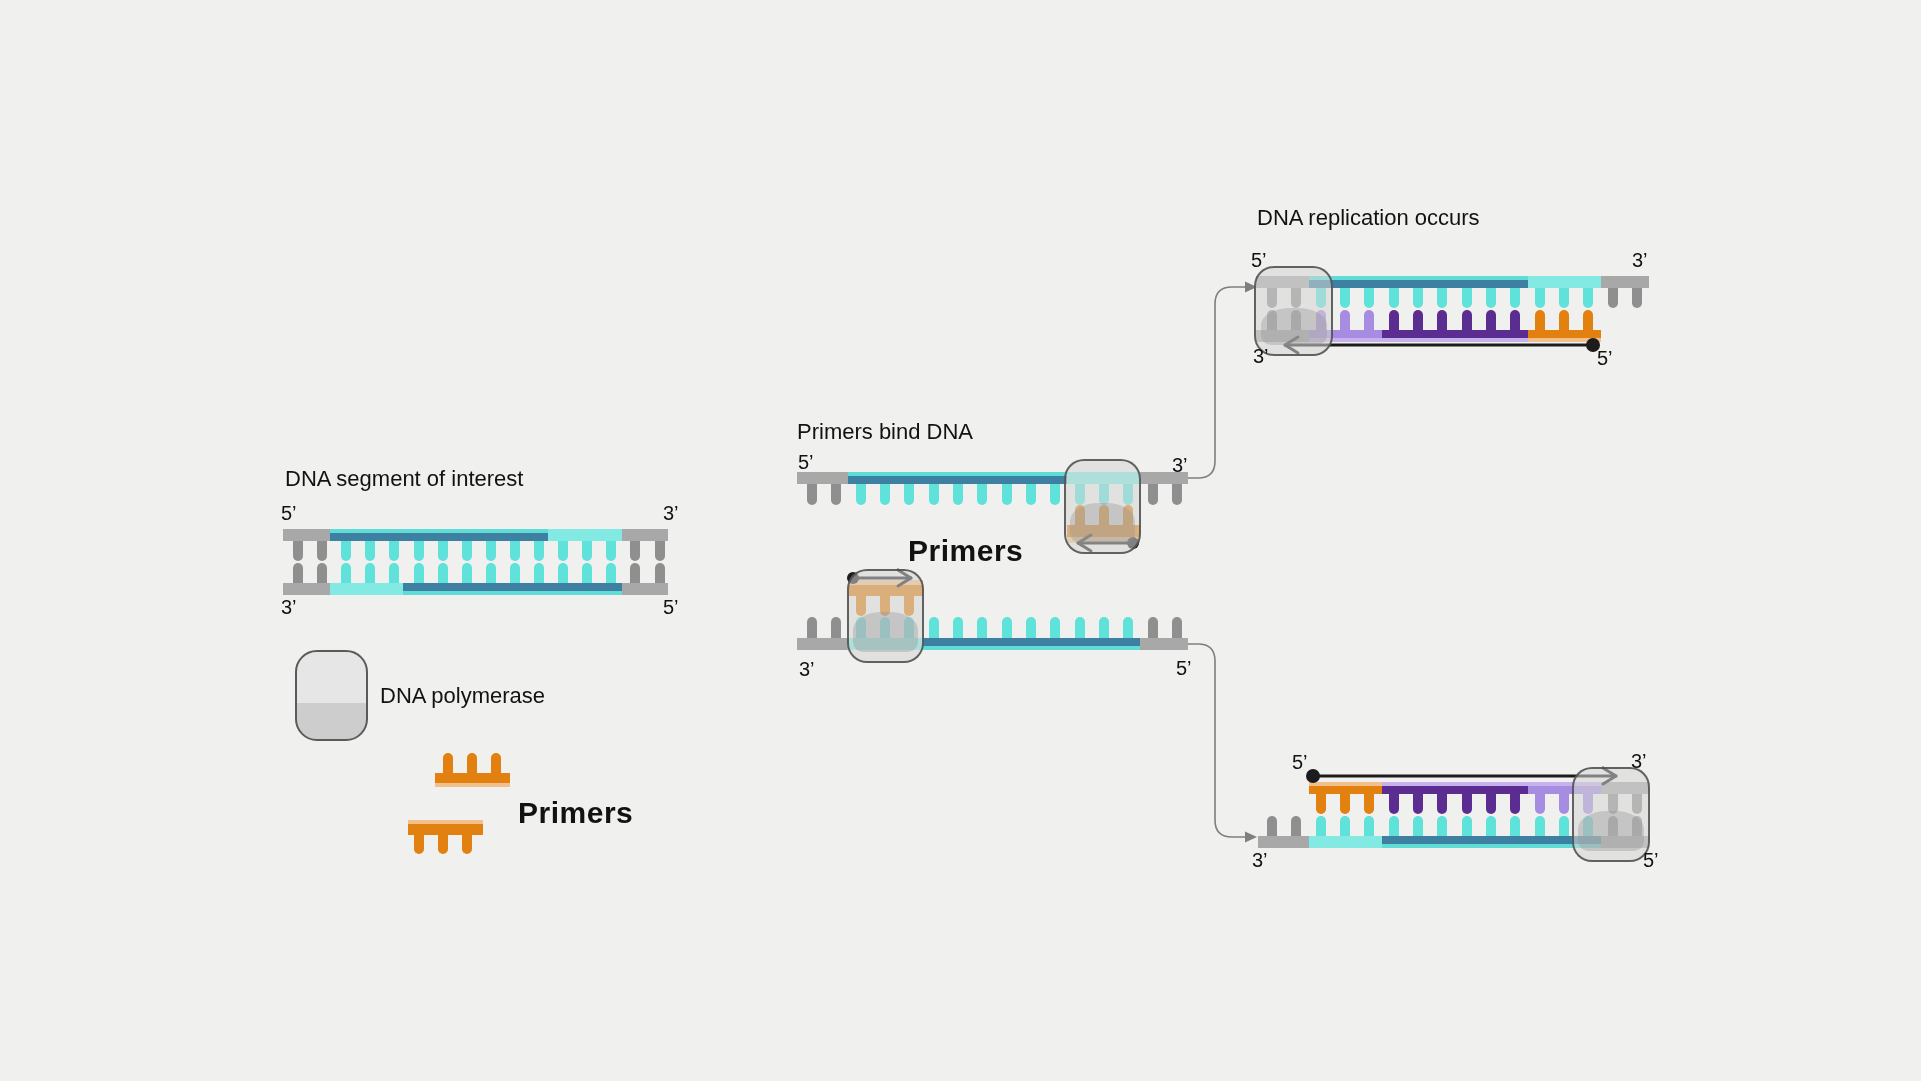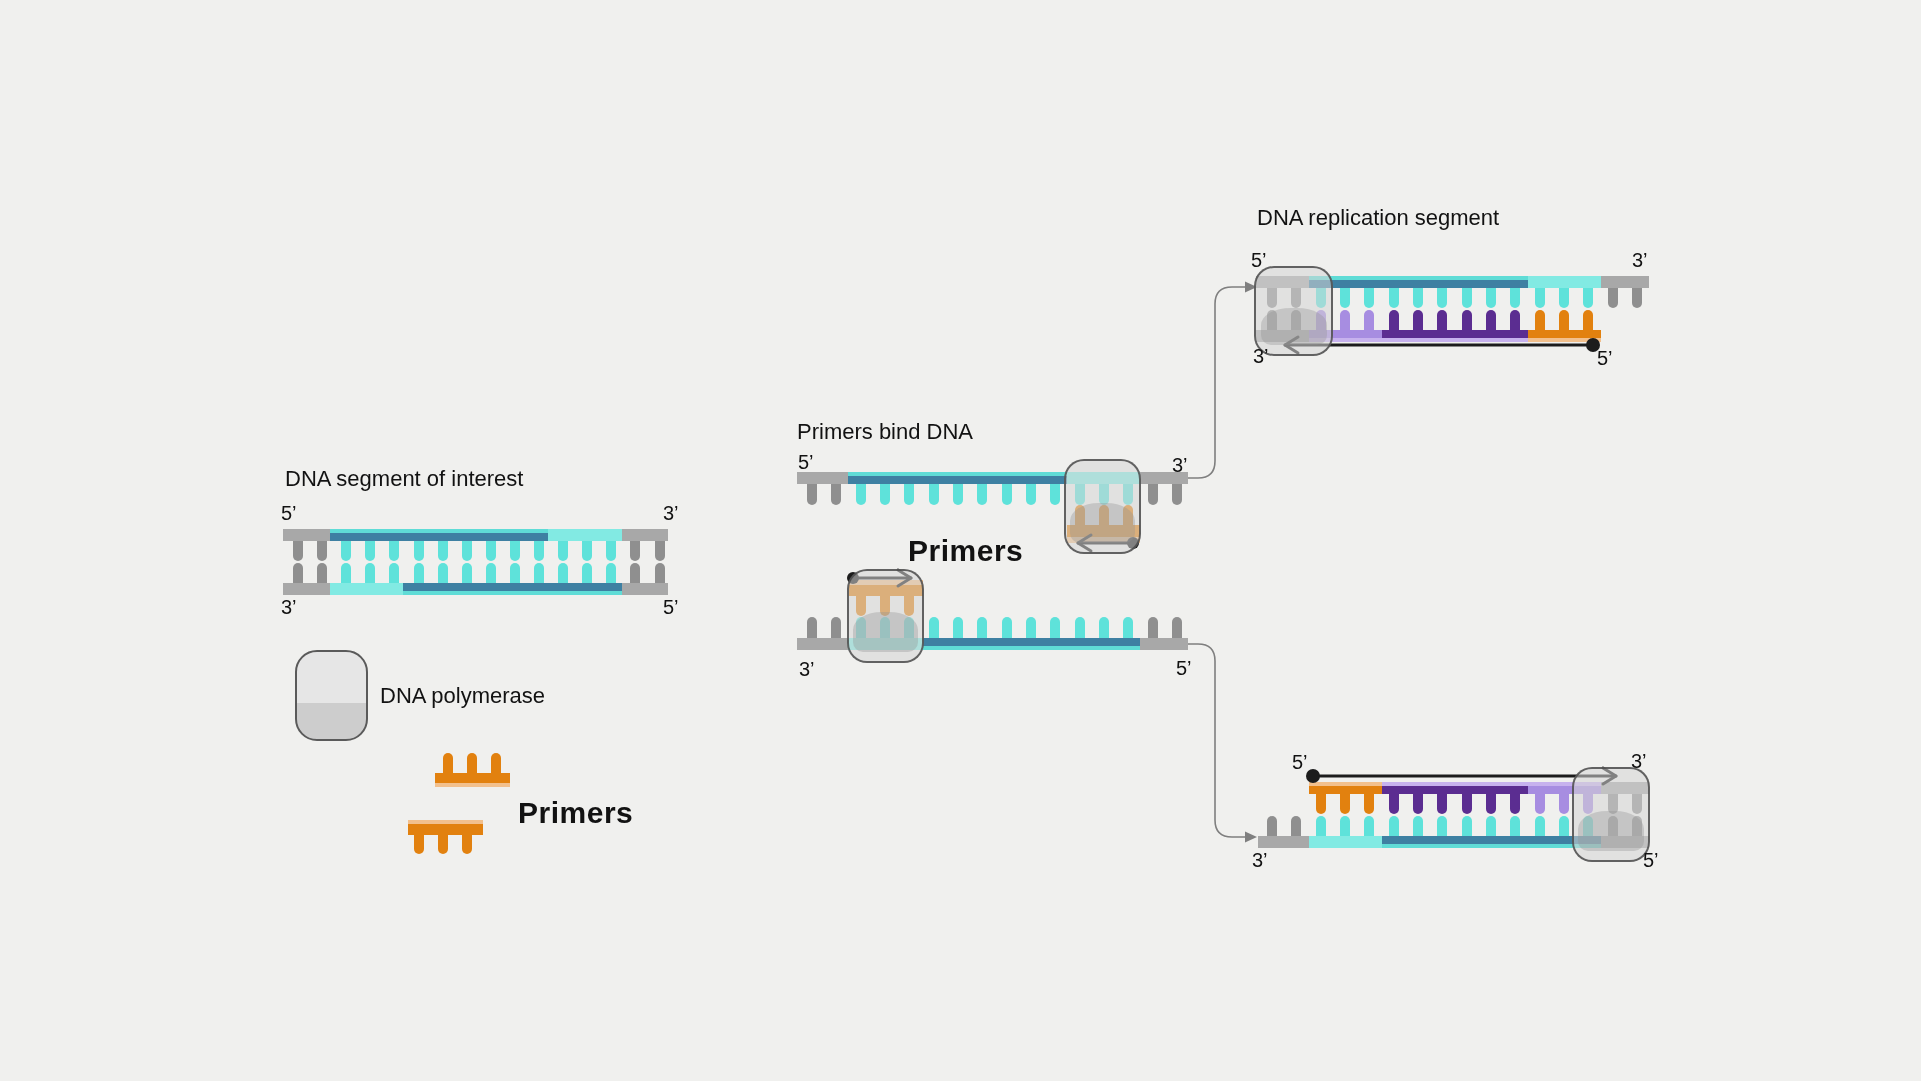--- a/index.html
+++ b/index.html
@@ -278,21 +278,21 @@
     <div class="lbl t22" style="left:380px;top:684px">DNA polymerase</div>
     <div class="lbl bold30" style="left:518px;top:796px">Primers</div>
 
     <div class="lbl t22" style="left:797px;top:420px">Primers bind DNA</div>
     <div class="lbl t20" style="left:798px;top:451px">5’</div>
     <div class="lbl t20" style="left:1172px;top:454px">3’</div>
     <div class="lbl bold30" style="left:908px;top:534px">Primers</div>
     <div class="lbl t20" style="left:799px;top:658px">3’</div>
     <div class="lbl t20" style="left:1176px;top:657px">5’</div>
 
-    <div class="lbl t22" style="left:1257px;top:206px">DNA replication segment</div>
+    <div class="lbl t22" style="left:1257px;top:206px">DNA replication occurs</div>
     <div class="lbl t20" style="left:1251px;top:249px">5’</div>
     <div class="lbl t20" style="left:1632px;top:249px">3’</div>
     <div class="lbl t20" style="left:1253px;top:345px">3’</div>
     <div class="lbl t20" style="left:1597px;top:347px">5’</div>
     <div class="lbl t20" style="left:1292px;top:751px">5’</div>
     <div class="lbl t20" style="left:1631px;top:750px">3’</div>
     <div class="lbl t20" style="left:1252px;top:849px">3’</div>
     <div class="lbl t20" style="left:1643px;top:849px">5’</div>
   </div>
 </div>

